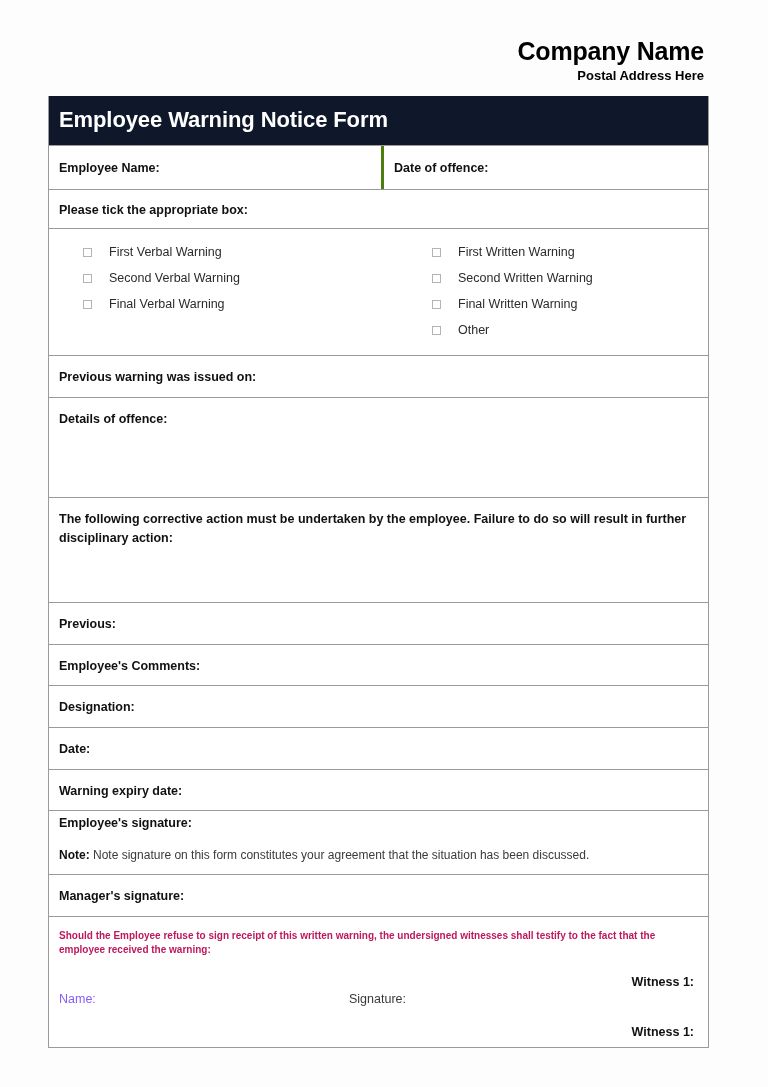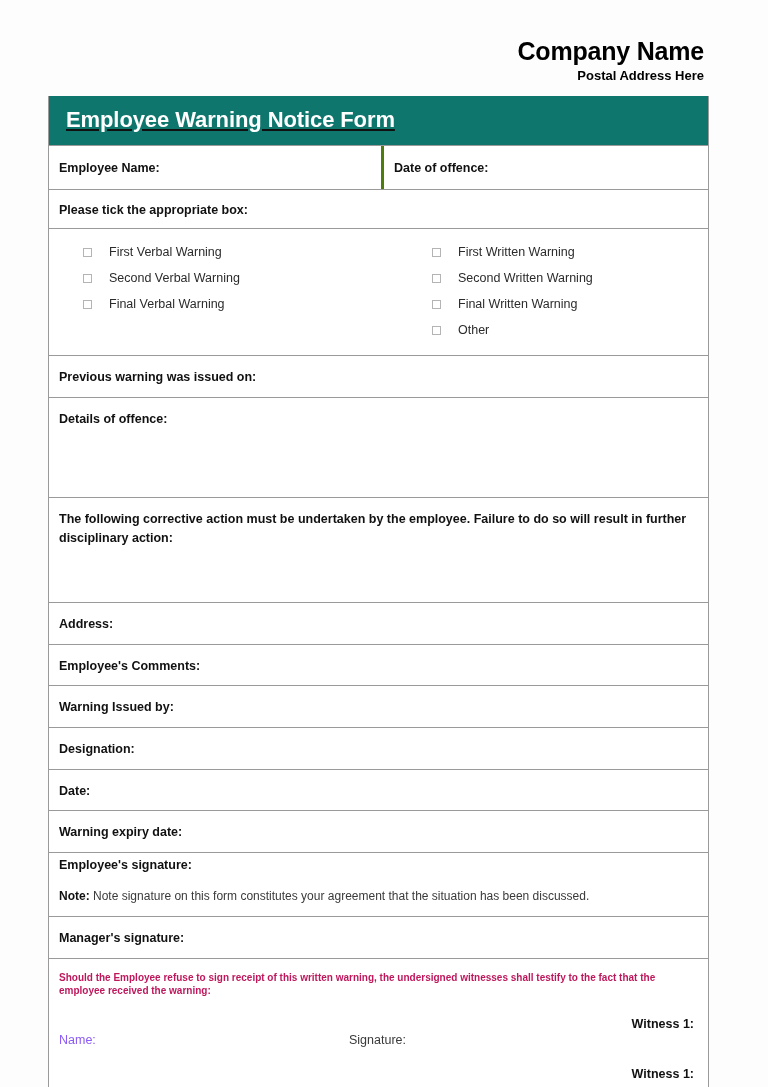--- a/index.html
+++ b/index.html
@@ -61,23 +61,22 @@
 
   .row {
     border-top: 1px solid #9a9a9a;
     box-sizing: border-box;
     position: relative;
   }
   .row:first-child { border-top: none; }
 
   
   .banner {
-    background: #0f766e;
-    padding: 12px 0 13px 17px;
-    text-decoration: underline;
+    background: #0f172a;
+    padding: 12px 0 13px 10px;
   }
   .banner-title {
     color: #ffffff;
     font-size: 22px;
     font-weight: bold;
     letter-spacing: -0.1px;
     line-height: 1.1;
   }
 
   
@@ -270,30 +269,27 @@
 
     <div class="row block-row block-details">
       <span class="lbl">Details of offence:</span>
     </div>
 
     <div class="row block-row block-corrective">
       <span class="lbl">The following corrective action must be undertaken by the employee. Failure to do so will result in further disciplinary action:</span>
     </div>
 
     <div class="row label-row">
-      <span class="lbl">Address:</span>
+      <span class="lbl">Previous:</span>
     </div>
 
     <div class="row label-row">
       <span class="lbl">Employee's Comments:</span>
     </div>
 
-    <div class="row label-row">
-      <span class="lbl">Warning Issued by:</span>
-    </div>
 
     <div class="row label-row">
       <span class="lbl">Designation:</span>
     </div>
 
     <div class="row label-row">
       <span class="lbl">Date:</span>
     </div>
 
     <div class="row label-row">

